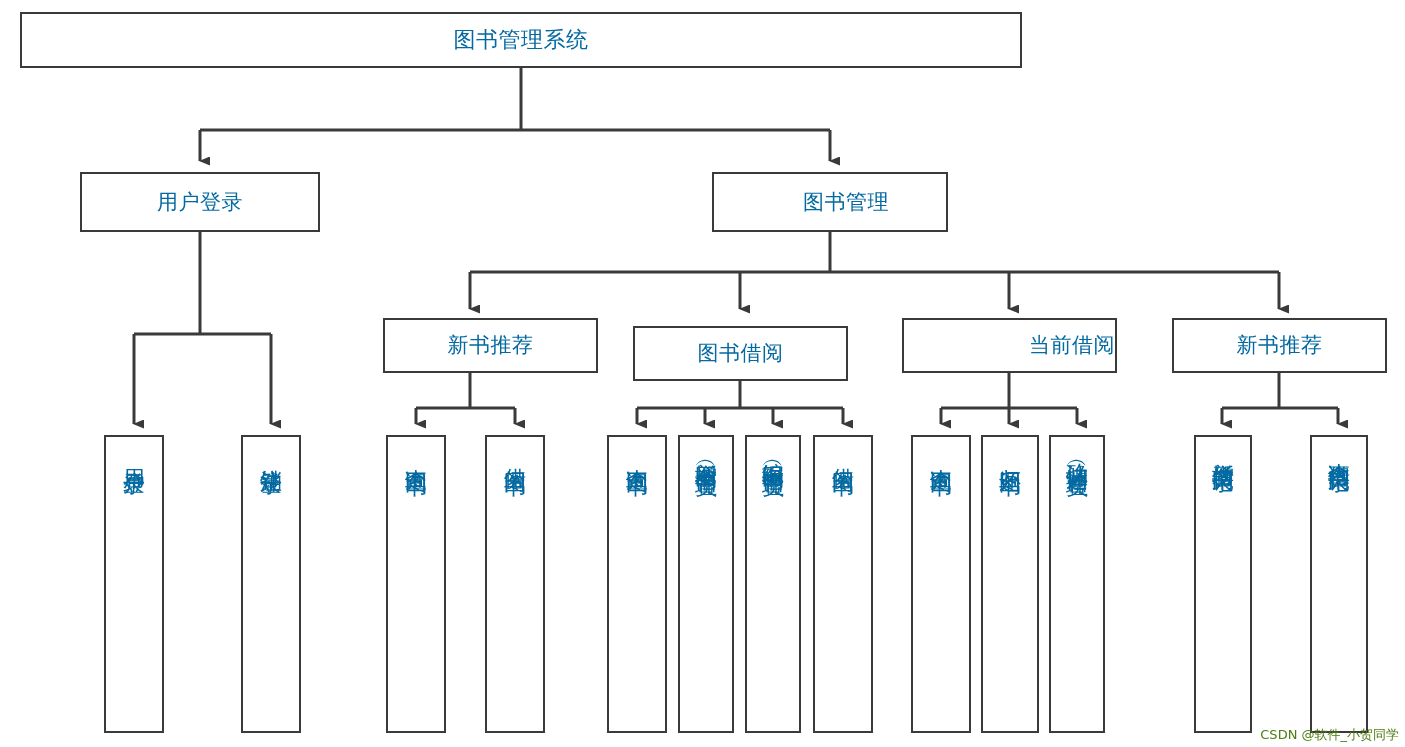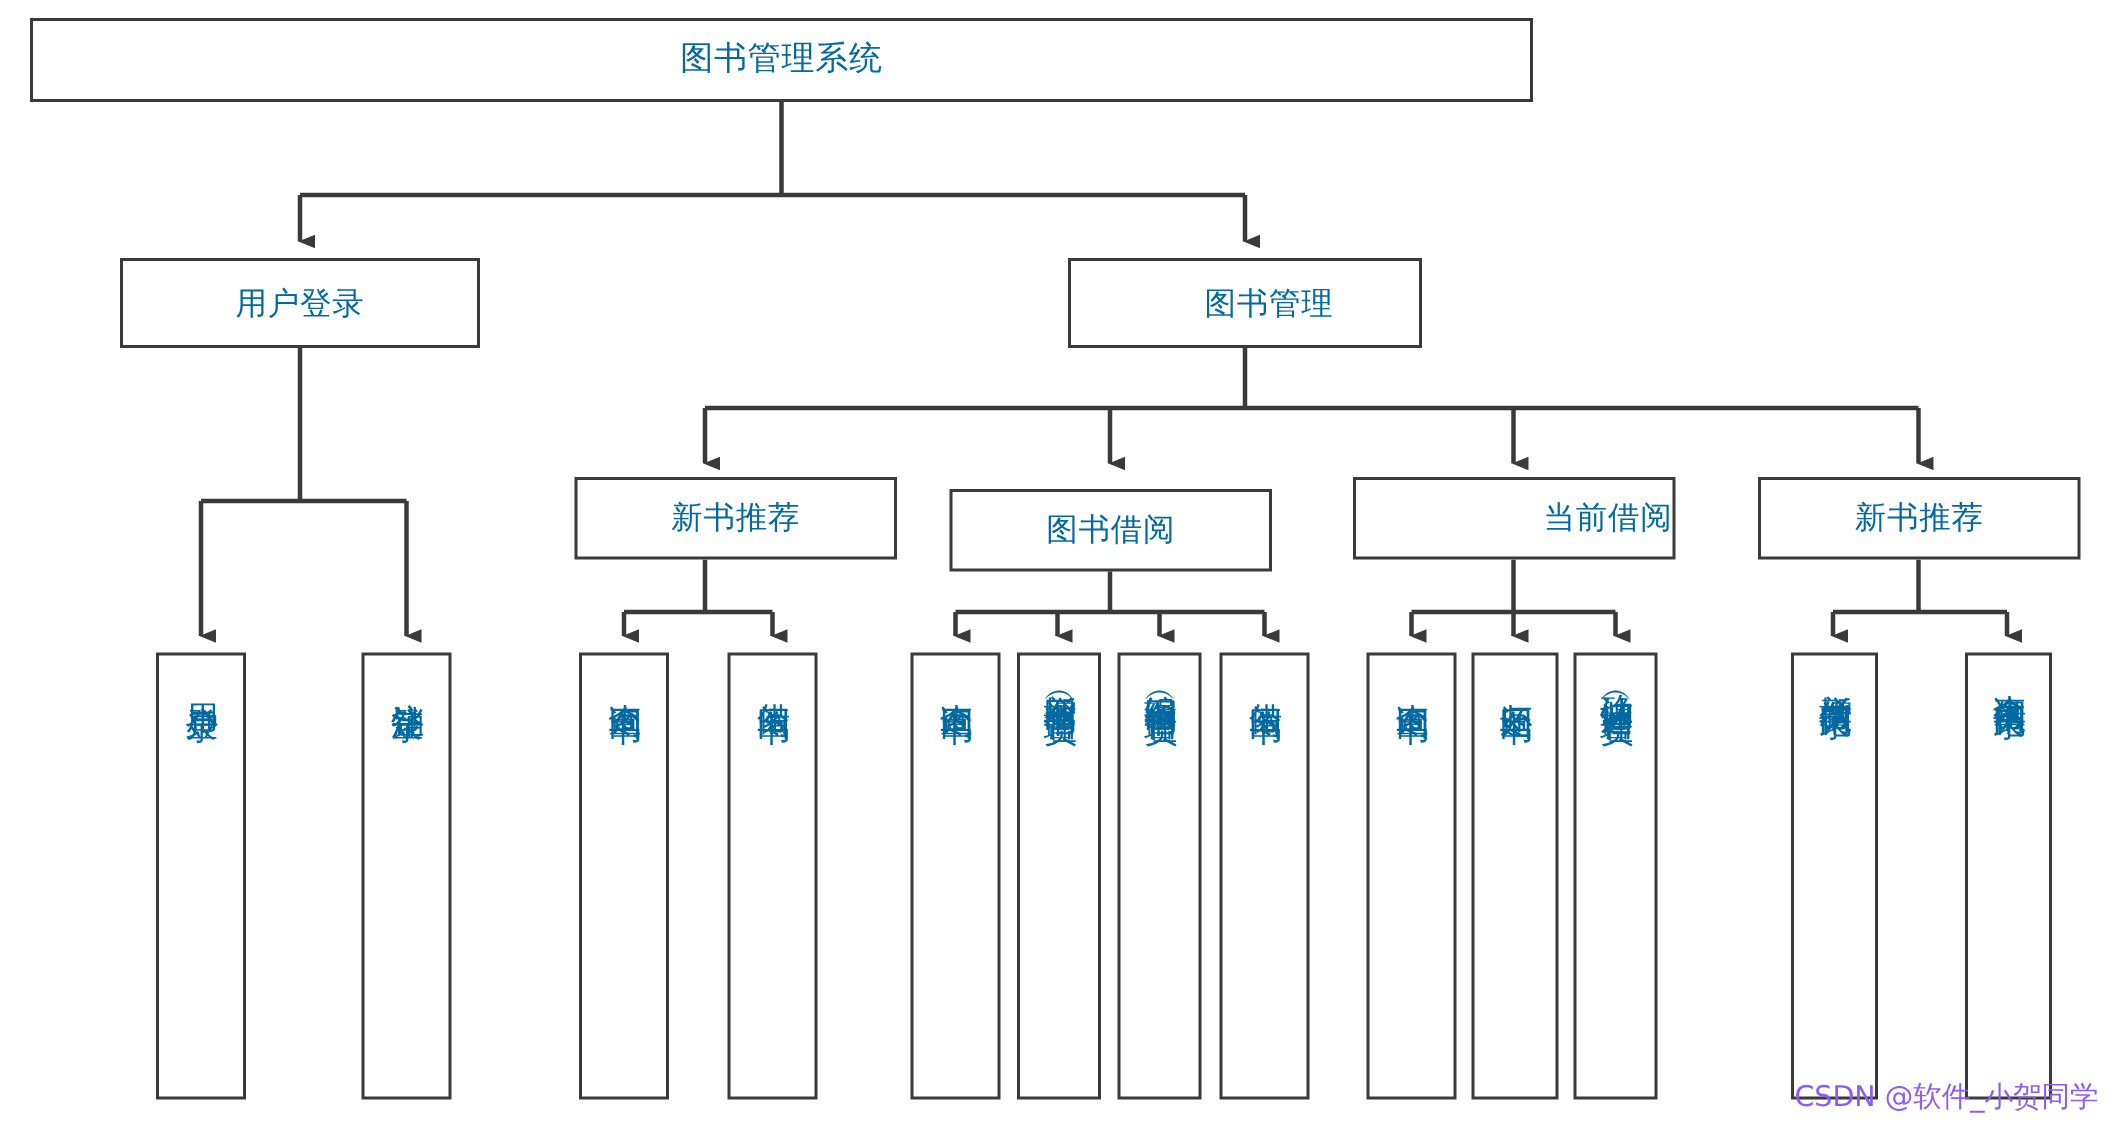--- a/index.html
+++ b/index.html
@@ -64,22 +64,22 @@
     letter-spacing: 2px;
     white-space: nowrap;
   }
   .node.vert.tall-text {
     padding-top: 8px;
   }
   .watermark {
     position: absolute;
     right: 6px;
     bottom: 3px;
-    font-size: 19px;
-    color: #8b5cf6;
+    font-size: 13px;
+    color: #4d7c0f;
     white-space: nowrap;
     z-index: 5;
     font-family: "DejaVu Sans", "Liberation Sans", sans-serif;
   }
 </style>
 </head>
 <body>
 
 <div id="diagram-root">
 

